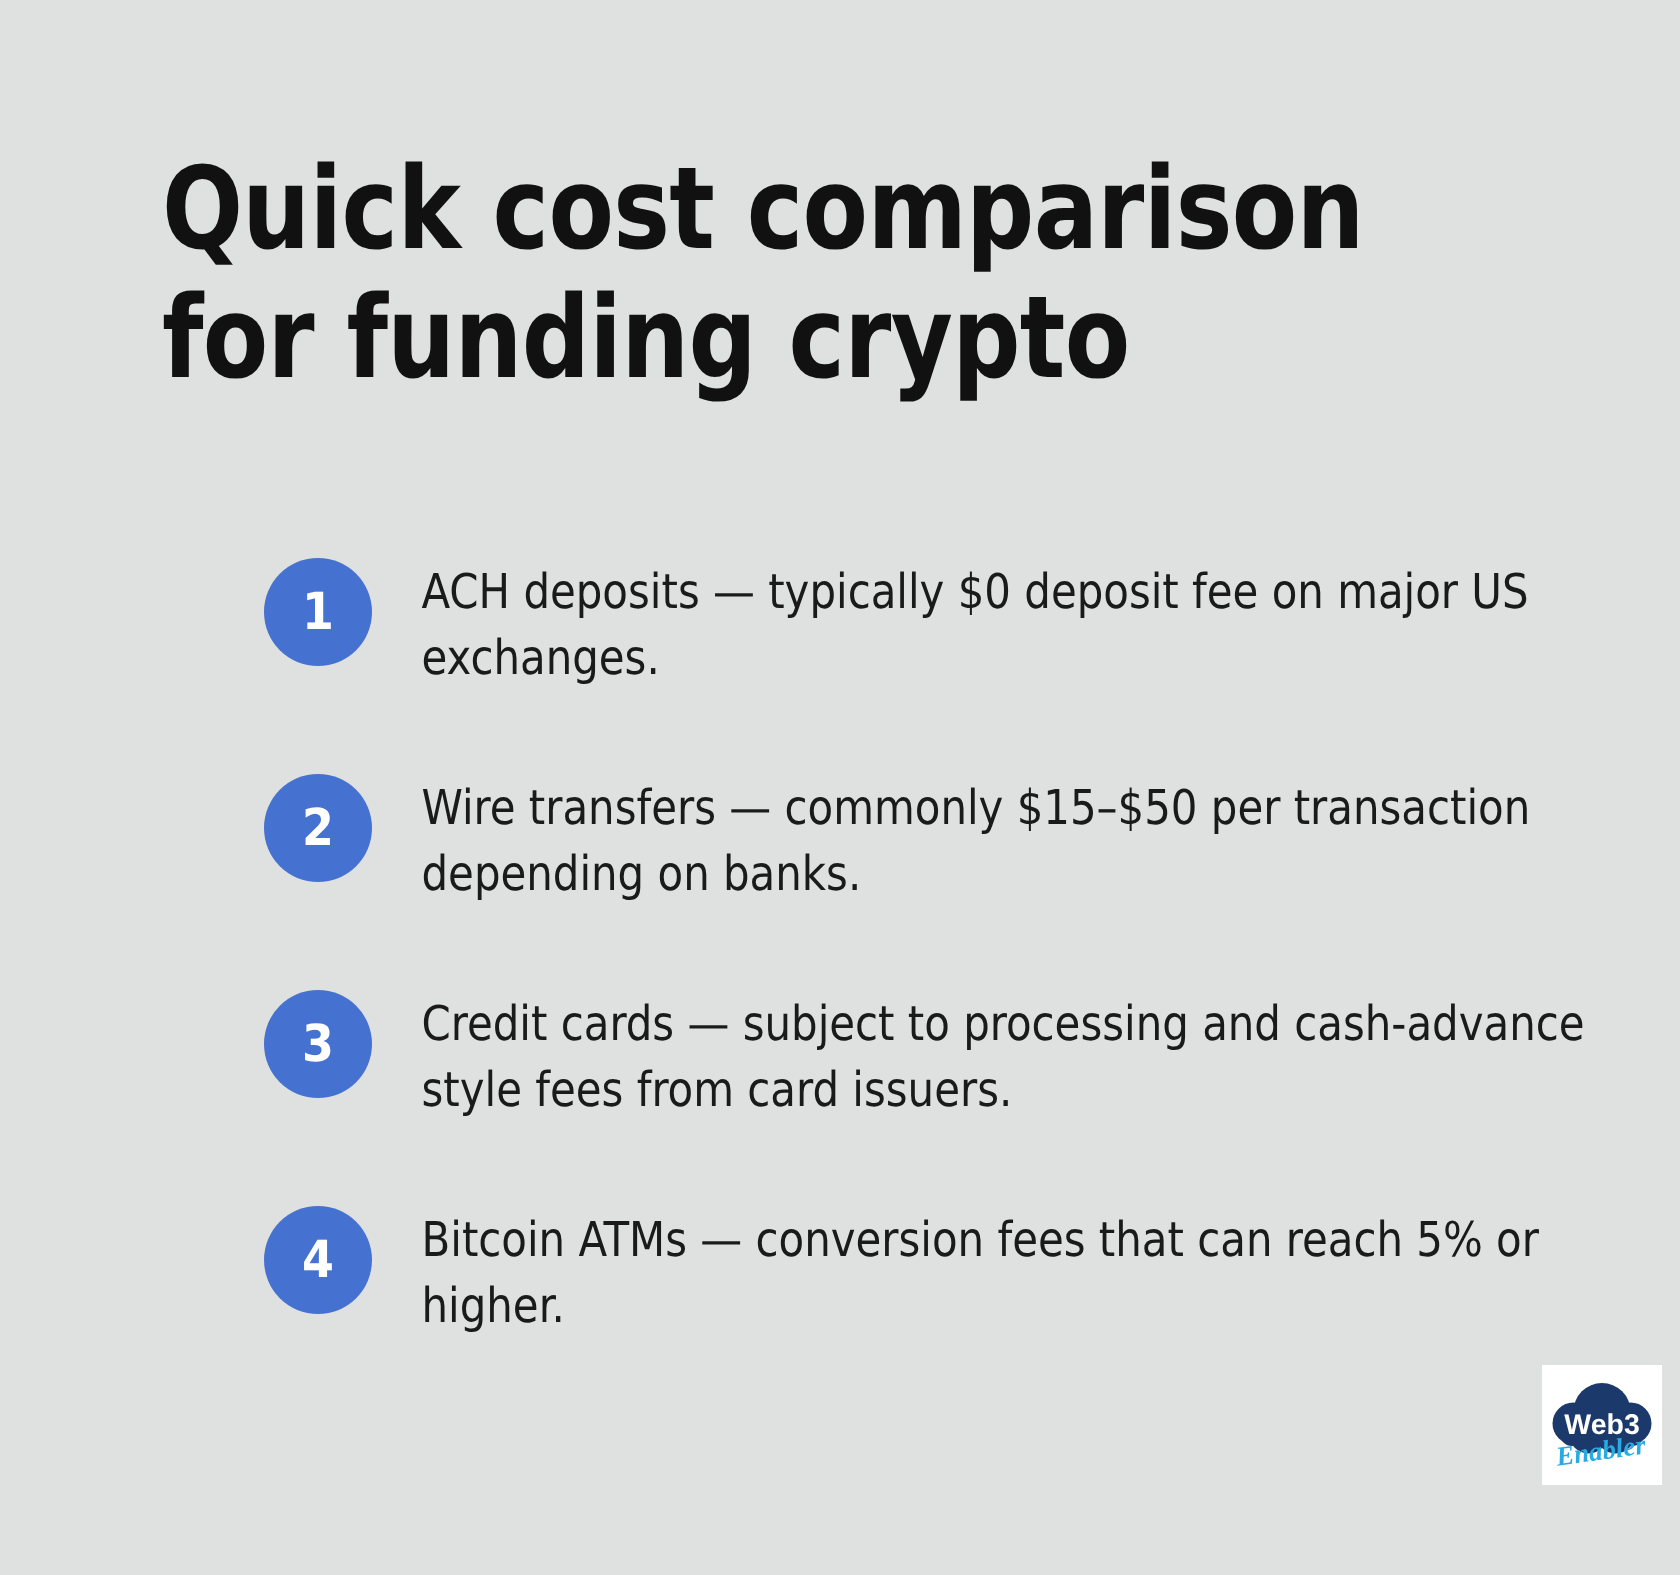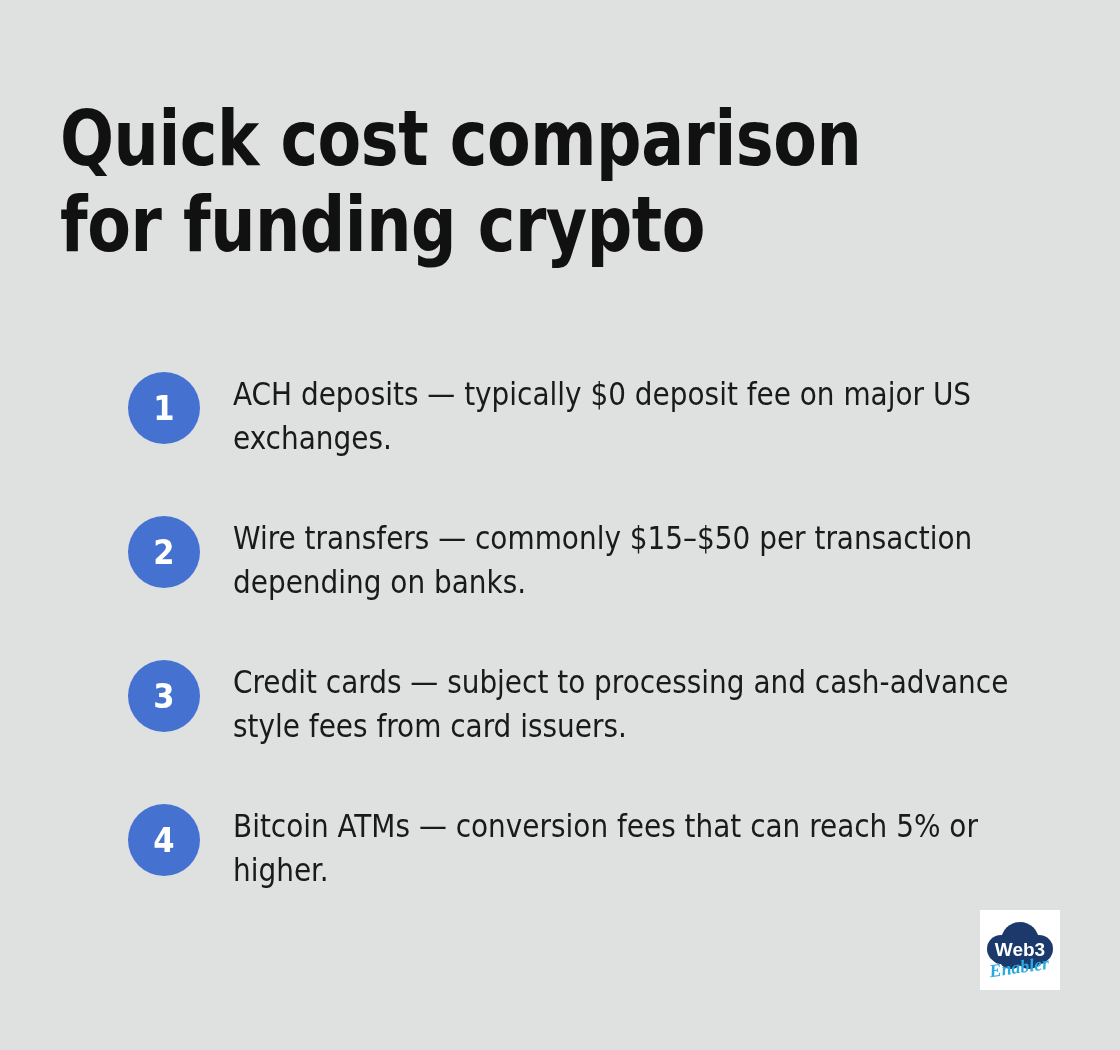--- a/index.html
+++ b/index.html
@@ -13,20 +13,21 @@
     font-family: "Liberation Sans", sans-serif;
     overflow: hidden;
     position: relative;
   }
 
   .infographic {
     position: relative;
     width: 1025px;
     height: 1050px;
     box-sizing: border-box;
+    margin-left: 48px;
   }
 
   
   .title-block {
     position: absolute;
     left: 60px;
     top: 96px;
     width: 900px;
   }
   .title {

